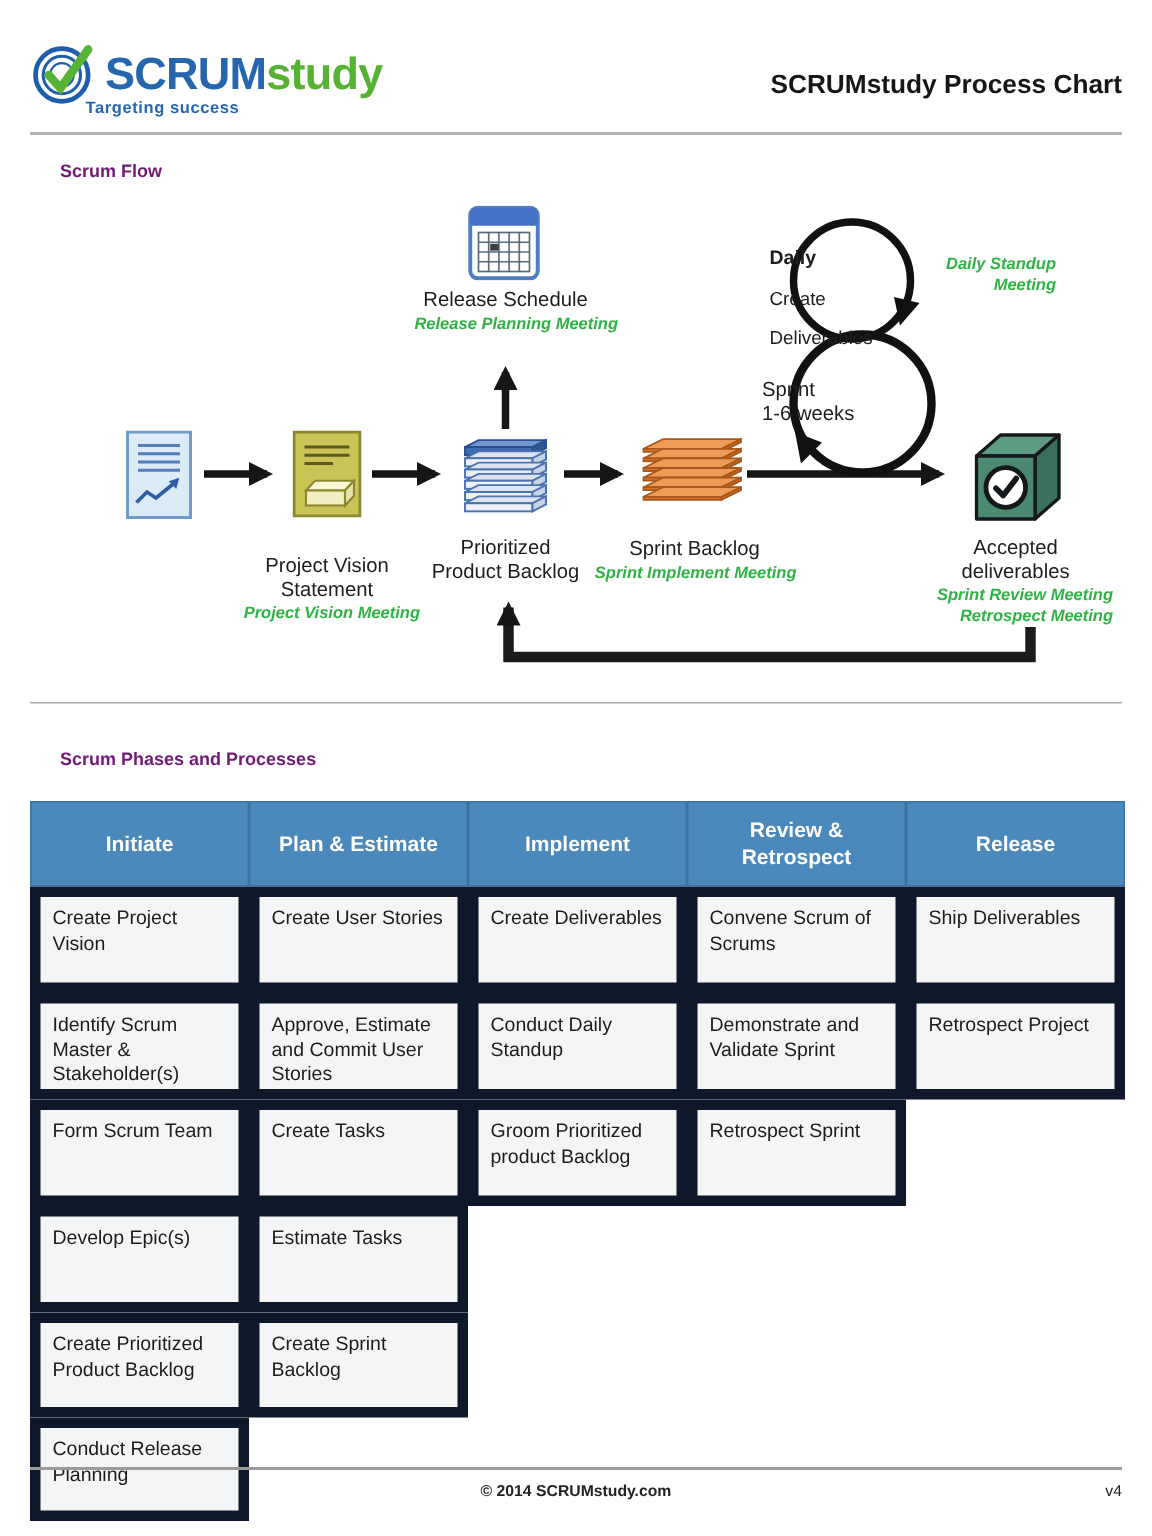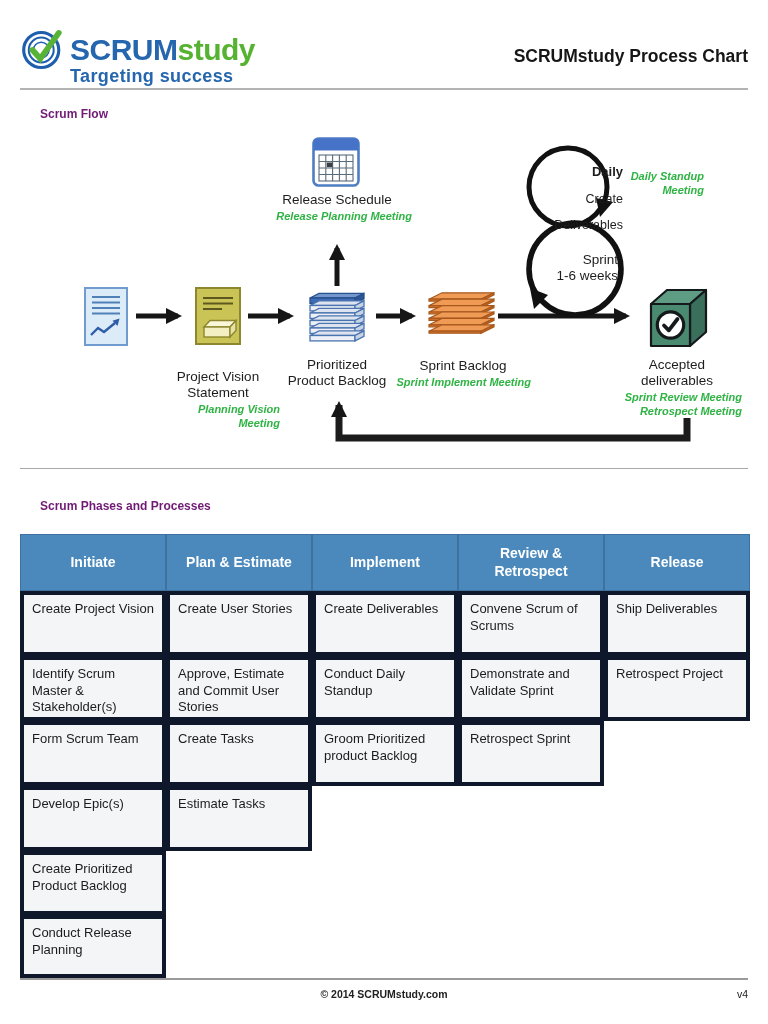--- a/index.html
+++ b/index.html
@@ -5,46 +5,46 @@
   html,body{margin:0;padding:0;background:#e9e9e9;}
   .page{position:relative;width:768px;height:1024px;background:#ffffff;margin:0 auto;
         font-family:"Liberation Sans","DejaVu Sans",sans-serif;color:#1a1a1a;overflow:hidden;}
   .abs{position:absolute;}
 
   
   .logo-row{left:20px;top:26px;display:flex;align-items:flex-start;}
   .logo-text{font-size:30px;font-weight:700;line-height:1;margin-top:9px;margin-left:2px;letter-spacing:-0.5px;}
   .logo-scrum{color:#2566ae;}
   .logo-study{color:#55b331;}
-  .tagline{left:70px;top:66px;font-size:18px;font-weight:700;color:#2566ae;letter-spacing:0.4px;}
+  .tagline{left:57px;top:66px;font-size:11px;font-weight:700;color:#2566ae;letter-spacing:0.4px;}
   .doc-title{right:20px;top:46px;font-size:17.5px;font-weight:700;color:#161616;}
   .rule{background:#b3b3b3;height:2px;left:20px;right:20px;}
   .rule-thin{background:#a9a9a9;height:1px;left:20px;right:20px;}
 
   .h2{font-size:12px;font-weight:700;color:#701a75;margin-left:20px;}
 
   
   .node-label{font-size:13.5px;line-height:1.18;text-align:center;color:#1d1d1d;}
   .meet{font-size:11px;font-weight:700;font-style:italic;color:#2fb344;line-height:1.25;text-align:right;}
-  .loop-text{text-align:right;line-height:1.12;color:#1d1d1d;}
+  .loop-text{text-align:left;line-height:1.12;color:#1d1d1d;}
   .loop-text .b{font-weight:700;font-size:13px;}
   .loop-text .r{font-size:12.5px;margin-top:12px;}
   .sprint-text{font-size:13.5px;line-height:1.2;}
 
   svg.overlay{left:0;top:0;pointer-events:none;}
   .arrow{stroke:#161616;stroke-width:5;}
   .arrow-thick{stroke:#1c1c1c;stroke-width:7;fill:none;}
   .loopc{stroke:#111;fill:none;}
 
   
   .ptable{left:20px;top:534px;width:730px;}
   .prow{display:grid;grid-template-columns:repeat(5,1fr);}
   .hcell{background:#4b89bc;border:1px solid #3e70a0;color:#fff;font-weight:700;font-size:14px;
          display:flex;align-items:center;justify-content:center;text-align:center;height:55px;padding:0 10px;line-height:1.25;}
-  .cell{background:#f4f5f6;border:4px solid #0f172a;font-size:13px;line-height:1.28;
+  .cell{background:#f4f5f6;border:7px solid #0f172a;font-size:13px;line-height:1.28;
         padding:6px 8px 0 8px;color:#1c1c1c;}
   .rh-a .cell{min-height:51px;}
   .rh-b .cell{min-height:51px;}
   .rh-c .cell{min-height:50px;}
   .rh-d .cell{min-height:49px;}
 
   
   .copyright{left:0;right:0;top:988px;text-align:center;font-size:10.5px;font-weight:700;color:#222;}
   .version{right:20px;top:988px;font-size:10.5px;color:#222;}
 </style>
@@ -214,21 +214,21 @@
     <div>Meeting</div>
   </div>
   <div class="abs loop-text sprint-text" style="left:508px;top:252px;width:110px;">
     <div>Sprint</div>
     <div>1-6 weeks</div>
   </div>
 
   <div class="abs node-label" style="left:156px;top:357px;width:124px;margin-top:12px;">
     <div>Project Vision</div>
     <div>Statement</div>
-    <div class="meet" style="margin-top:2px;">Planning Vision Meeting</div>
+    <div class="meet" style="margin-top:2px;">Project Vision Meeting</div>
   </div>
   <div class="abs node-label" style="left:275px;top:357px;width:124px;">
     <div>Prioritized</div>
     <div>Product Backlog</div>
   </div>
   <div class="abs node-label" style="left:395px;top:358px;width:136px;">
     <div>Sprint Backlog</div>
     <div class="meet" style="margin-top:2px;">Sprint Implement Meeting</div>
   </div>
   <div class="abs node-label" style="left:612px;top:357px;width:130px;">
@@ -269,20 +269,21 @@
       <div class="cell">Create Tasks</div>
       <div class="cell">Groom Prioritized product Backlog</div>
       <div class="cell">Retrospect Sprint</div>
     </div>
     <div class="prow rh-b">
       <div class="cell">Develop Epic(s)</div>
       <div class="cell">Estimate Tasks</div>
     </div>
     <div class="prow rh-c">
       <div class="cell">Create Prioritized Product Backlog</div>
+      <div class="cell">Create Sprint Backlog</div>
     </div>
     <div class="prow rh-d">
       <div class="cell">Conduct Release Planning</div>
     </div>
   </div>
 
   <div class="abs rule" style="top:978px;height:2px;background:#9a9a9a;"></div>
   <div class="abs copyright">© 2014 SCRUMstudy.com</div>
   <div class="abs version">v4</div>
 

